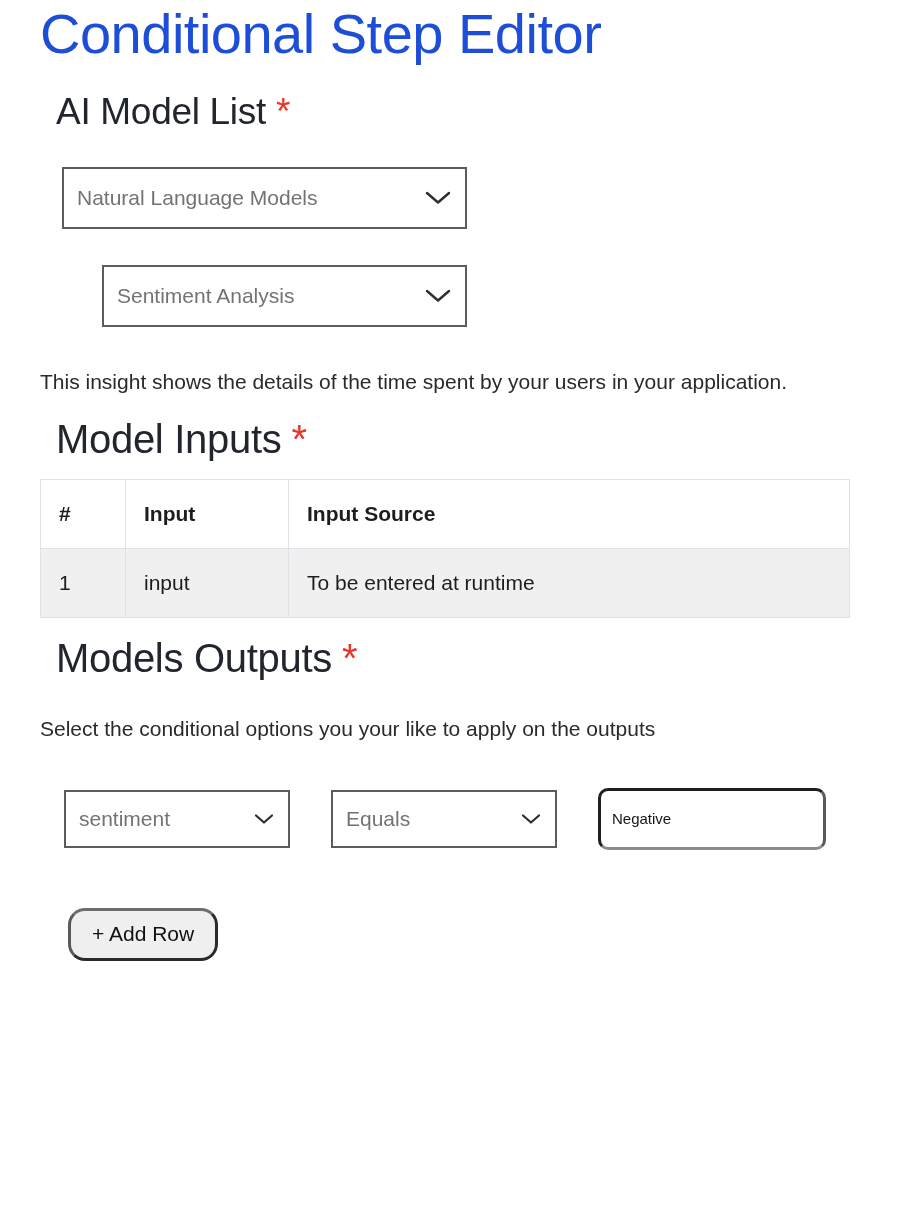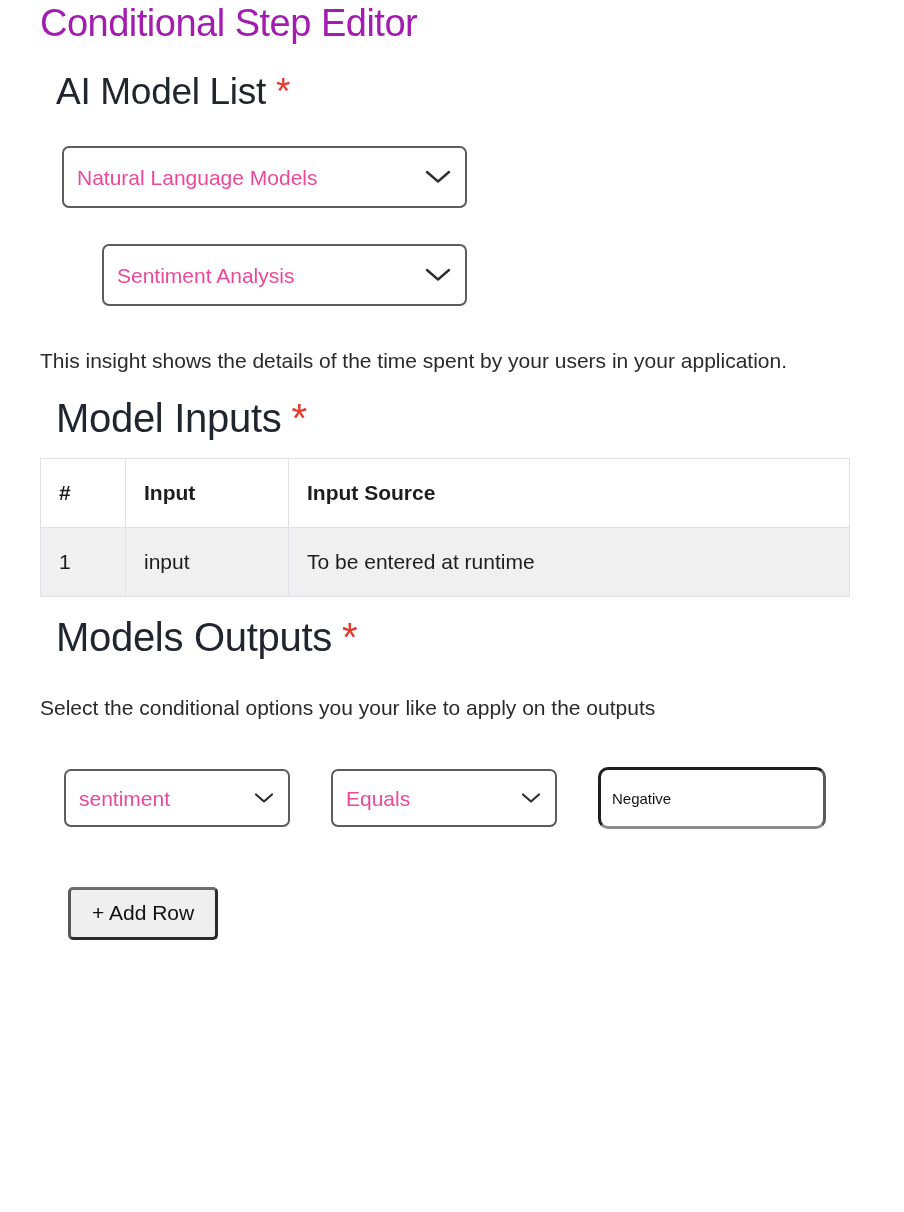--- a/index.html
+++ b/index.html
@@ -13,24 +13,24 @@
   .page {
     width: 904px;
     height: 1212px;
     padding: 2px 40px 0 40px;
     overflow: hidden;
   }
 
   
   h1.page-title {
     margin: 0 0 24px 0;
-    font-size: 38px;
+    font-size: 56px;
     font-weight: 500;
     line-height: 1.15;
-    color: #a21caf;
+    color: #1d4ed8;
     letter-spacing: -0.5px;
   }
   h2.section-heading {
     margin: 16px;
     font-weight: 500;
     color: #21262e;
     letter-spacing: -0.3px;
   }
   h2.h-model-list {
     font-size: 37px;
@@ -64,24 +64,24 @@
   }
   .select-wrap.lg { width: 405px; margin-left: 22px; }
   .select-wrap.lg + .select-wrap.lg { margin-top: 36px; padding-left: 40px; }
   .select-wrap.sm { width: 226px; display: inline-block; }
   select.ctrl {
     -webkit-appearance: none;
     appearance: none;
     width: 100%;
     background: #ffffff;
     border: 2px solid #5c5c5c;
-    border-radius: 7px;
-    font-family: "Liberation Sans", sans-serif;
-    font-size: 21px;
-    color: #ec4899;
+    border-radius: 0;
+    font-family: "Liberation Sans", sans-serif;
+    font-size: 21px;
+    color: #737373;
     padding: 0 44px 0 13px;
     outline: none;
   }
   select.lg { height: 62px; }
   select.sm { height: 58px; }
   .chevron {
     position: absolute;
     right: 16px;
     top: 50%;
     transform: translateY(-50%);
@@ -144,21 +144,21 @@
   }
 
   
   button.add-row {
     display: block;
     margin: 58px 0 0 28px;
     background: #efefef;
     border: 3px solid #2b2b2b;
     border-top-color: #6d6d6d;
     border-left-color: #595959;
-    border-radius: 5px;
+    border-radius: 17px;
     font-family: "Liberation Sans", sans-serif;
     font-size: 21px;
     color: #111111;
     padding: 11px 21px 12px 21px;
     cursor: pointer;
   }
 </style>
 </head>
 <body>
 

